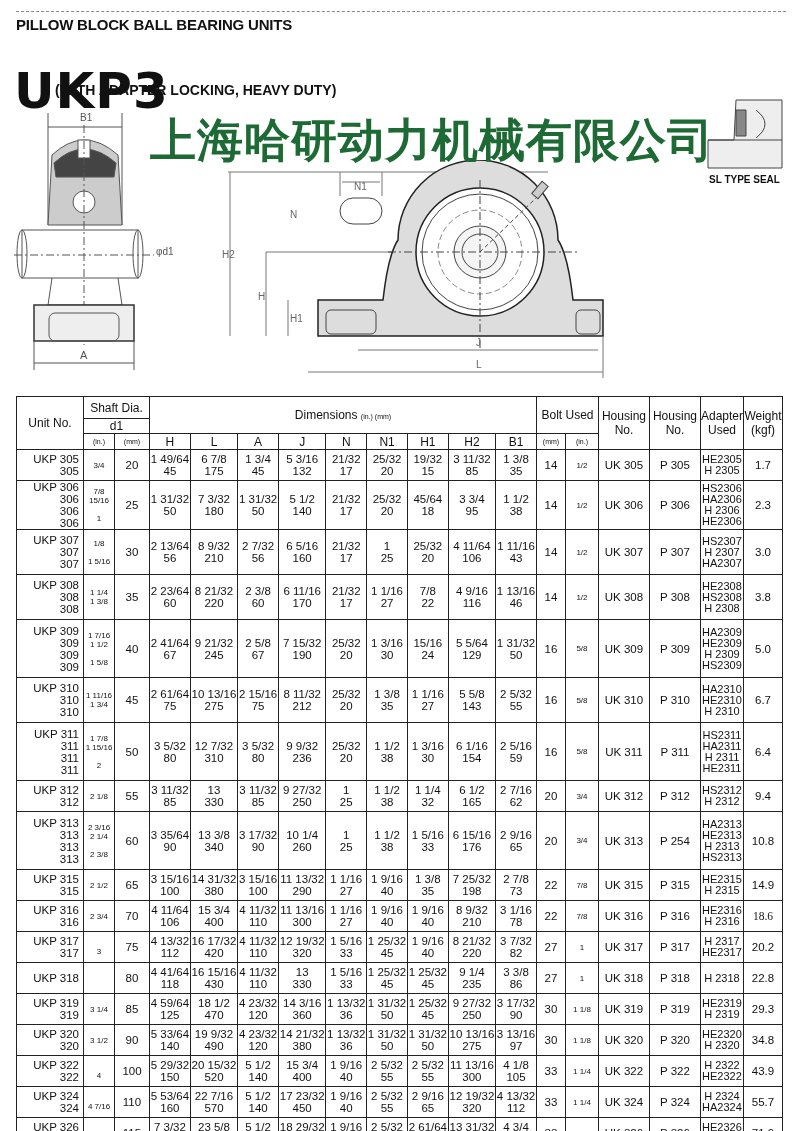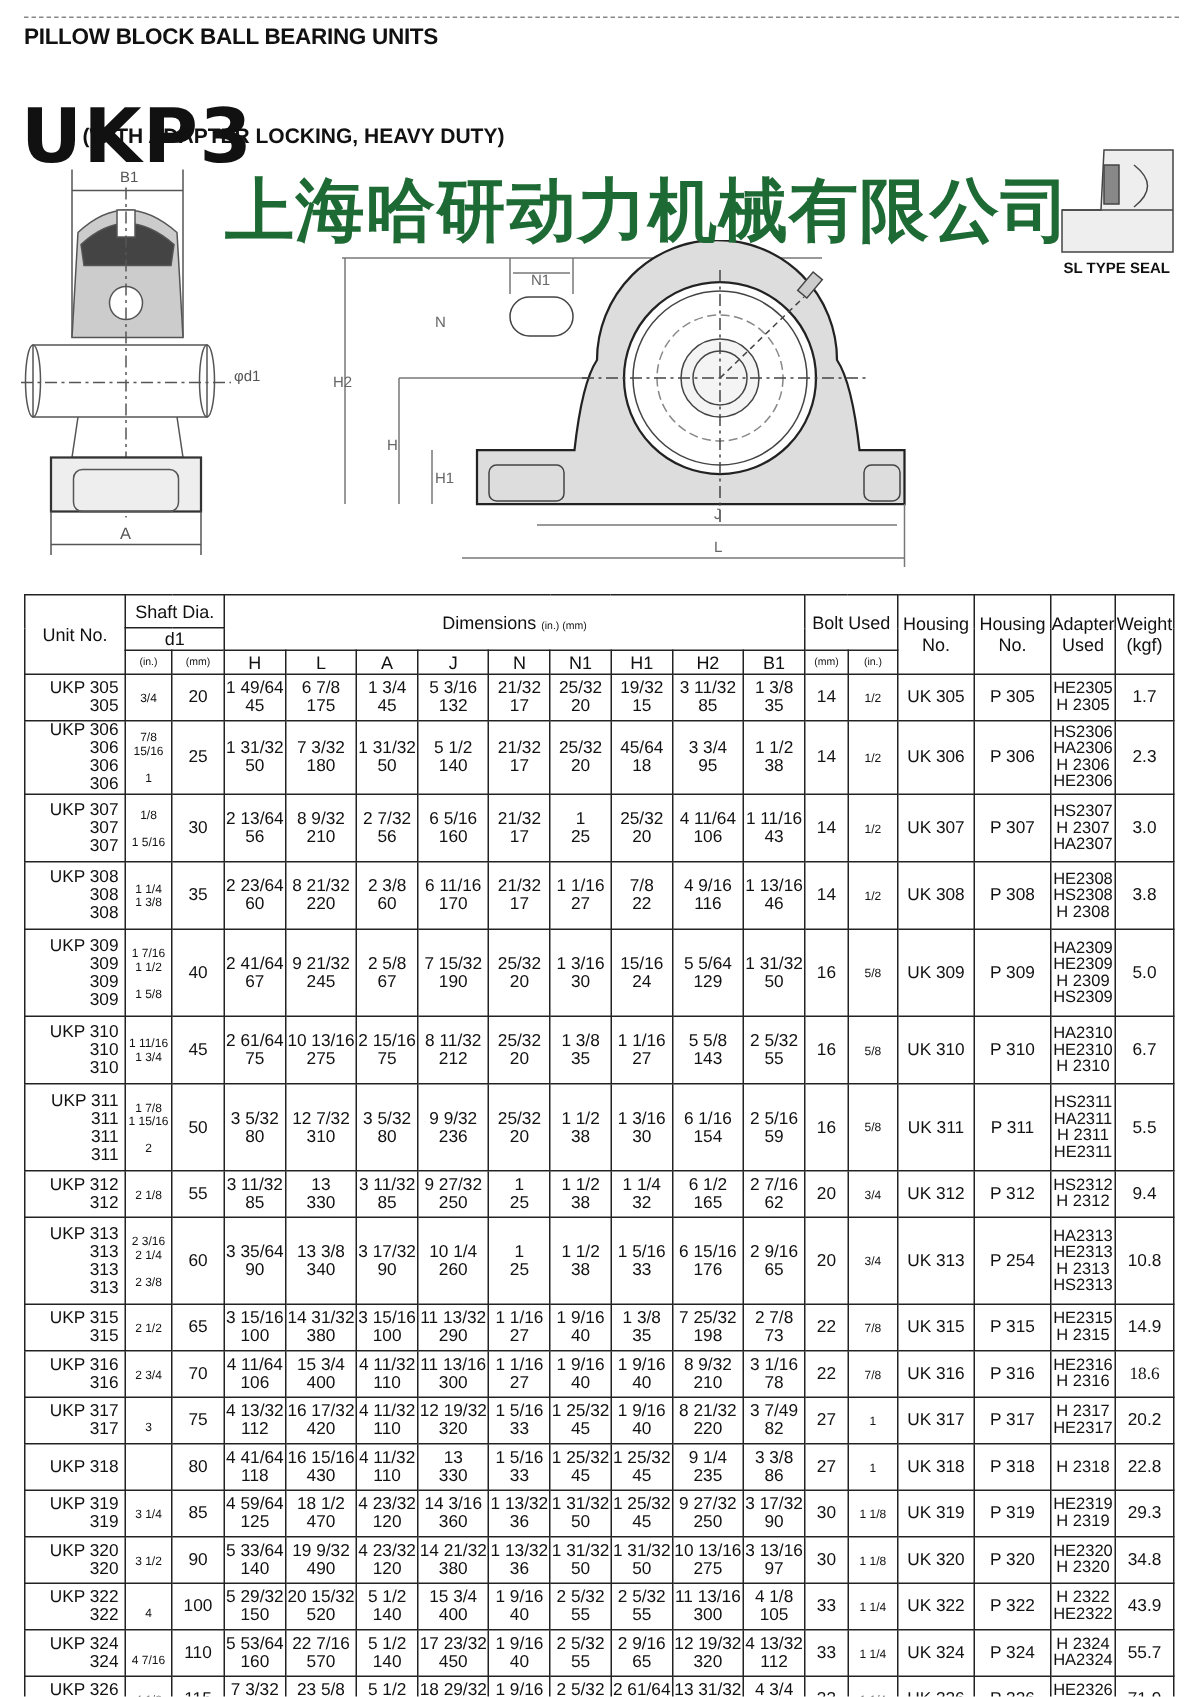--- a/index.html
+++ b/index.html
@@ -379,21 +379,21 @@
         <td class="cell" style="white-space: pre;">2 5/16
 59</td>
         <td class="cell" style="white-space: pre;">16</td>
         <td class="frac" style="white-space: pre; font-size: 8px;">5/8</td>
         <td class="cell" style="white-space: pre;">UK 311</td>
         <td class="cell" style="white-space: pre;">P 311</td>
         <td class="stack bold" style="white-space: pre;">HS2311
 HA2311
 H 2311
 HE2311</td>
-        <td class="cell" style="white-space: pre;">5.5</td>
+        <td class="cell" style="white-space: pre;">6.4</td>
       </tr>
       <tr style="height: 31px;">
         <td class="unit bold" style="white-space: pre;">UKP 312
 312</td>
         <td class="frac" style="white-space: pre; font-size: 8px;">2 1/8</td>
         <td class="cell" style="white-space: pre;">55</td>
         <td class="cell" style="white-space: pre;">3 11/32
 85</td>
         <td class="cell" style="white-space: pre;">13
 330</td>
@@ -534,21 +534,21 @@
         <td class="cell" style="white-space: pre;">12 19/32
 320</td>
         <td class="cell" style="white-space: pre;">1 5/16
 33</td>
         <td class="cell" style="white-space: pre;">1 25/32
 45</td>
         <td class="cell" style="white-space: pre;">1 9/16
 40</td>
         <td class="cell" style="white-space: pre;">8 21/32
 220</td>
-        <td class="cell" style="white-space: pre;">3 7/49
+        <td class="cell" style="white-space: pre;">3 7/32
 82</td>
         <td class="cell" style="white-space: pre;">27</td>
         <td class="frac" style="white-space: pre; font-size: 8px;">1</td>
         <td class="cell" style="white-space: pre;">UK 317</td>
         <td class="cell" style="white-space: pre;">P 317</td>
         <td class="stack bold" style="white-space: pre;">H 2317
 HE2317</td>
         <td class="cell" style="white-space: pre;">20.2</td>
       </tr>
       <tr style="height: 31px;">

